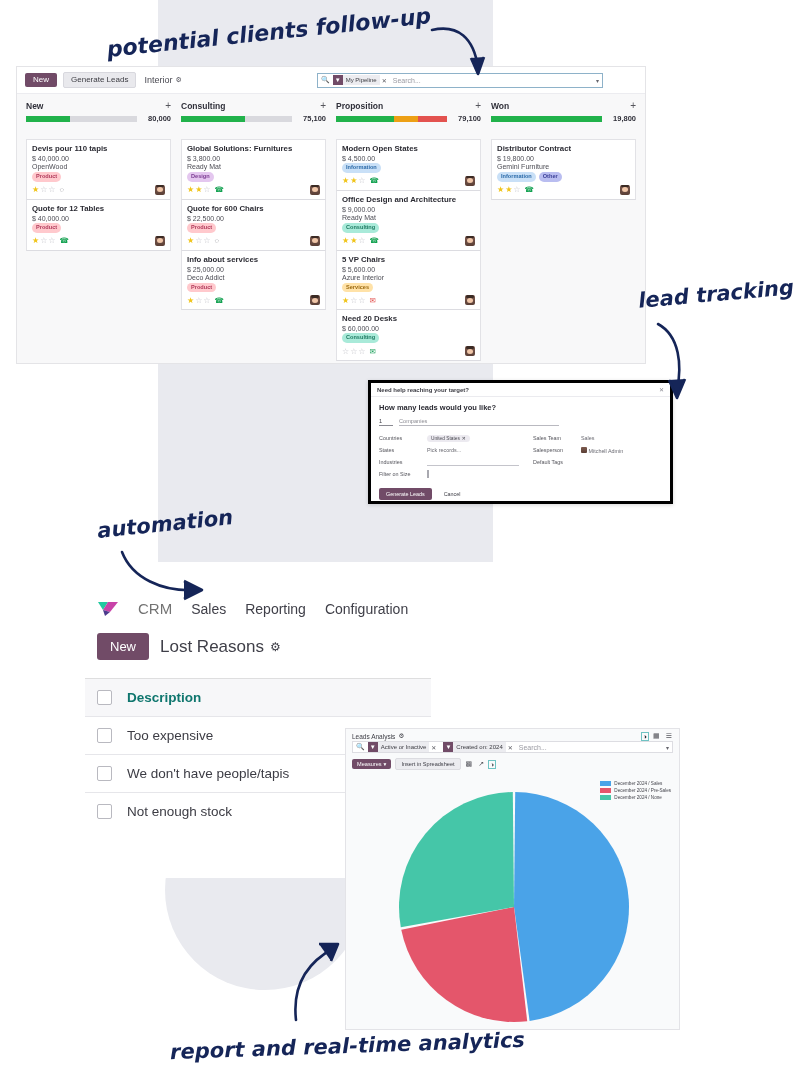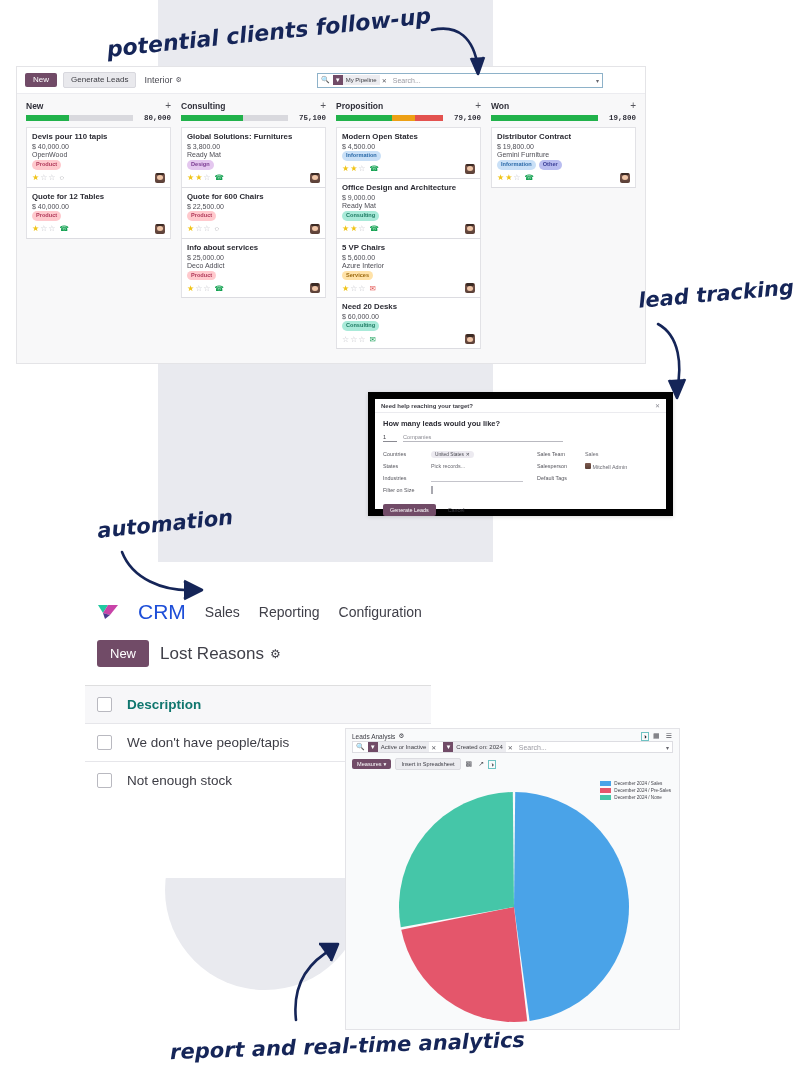--- a/index.html
+++ b/index.html
@@ -34,21 +34,21 @@
   .facet .ft{background:#ececf0;color:#3c3c42;font-size:6px;padding:0 3px;line-height:10px;}
   .facet .fx{font-size:6px;color:#55555c;margin-left:2px;}
   .sph{font-size:7px;color:#9a9aa2;margin-left:3px;}
   .caret{margin-left:auto;font-size:6px;color:#66666e;}
 
   .kb-cols{display:flex;padding:6px 4px 0 4px;gap:0;}
   .kb-col{width:155px;padding:0 5px;box-sizing:border-box;}
   .kb-col-head{display:flex;align-items:center;justify-content:space-between;padding:1px 0 3px 0;}
   .kb-col-title{font-size:8.5px;font-weight:700;color:#30303a;}
   .kb-plus{font-size:10px;color:#55555c;line-height:1;cursor:pointer;}
-  .kb-prog{display:flex;align-items:center;justify-content:space-between;gap:11px;margin-bottom:5px;font-family:Liberation Mono, monospace;}
+  .kb-prog{display:flex;align-items:center;justify-content:space-between;gap:11px;margin-bottom:16px;}
   .bar{height:6px;flex:1;display:flex;background:#d9d9de;overflow:hidden;}
   .bar span{display:block;height:6px;}
   .kb-amt{font-size:7.5px;font-weight:700;color:#30303a;}
 
   .card{background:#fff;border:1px solid #e2e2e6;border-bottom:1px solid #dcdce1;padding:4px 5px 4px 5px;}
   .card + .card{border-top:none;}
   .c-title{font-size:7.8px;font-weight:700;color:#2b2b33;margin-bottom:2px;}
   .c-amt{font-size:7px;color:#4d4d55;margin-bottom:1px;}
   .c-cust{font-size:7px;color:#4d4d55;margin-bottom:2px;}
   .tags{display:flex;gap:3px;margin-bottom:3px;}
@@ -66,22 +66,22 @@
   .act.phone{color:#12a150;}
   .act.clock{color:#6a6a72;}
   .act.mail-r{color:#e3524f;}
   .act.mail-g{color:#1aa05a;}
   .avatar{margin-left:auto;width:10px;height:10px;border-radius:2px;
     background:linear-gradient(#7d5a4f,#5a3f36);position:relative;overflow:hidden;}
   .avatar:before{content:"";position:absolute;left:2px;top:2.5px;width:6px;height:5px;border-radius:50%;background:#f0c6a8;}
   .avatar:after{content:"";position:absolute;left:1px;top:0;width:8px;height:2.5px;border-radius:2px;background:#3a2a24;}
 
   
-  #modal{position:absolute;left:368px;top:392px;width:305px;height:124px;background:#fff;
-    border:7px solid #000000;box-shadow:0 1px 4px rgba(0,0,0,.16);box-sizing:border-box;}
+  #modal{position:absolute;left:368px;top:380px;width:305px;height:124px;background:#fff;
+    border:3px solid #000000;box-shadow:0 1px 4px rgba(0,0,0,.16);box-sizing:border-box;}
   .m-head{display:flex;align-items:center;justify-content:space-between;padding:3px 6px;border-bottom:1px solid #ebebef;}
   .m-title{font-size:6px;color:#3c3c44;font-weight:600;}
   .m-x{font-size:6px;color:#8a8a92;cursor:pointer;}
   .m-body{padding:6px 8px 0 8px;}
   .m-q{font-size:7.5px;color:#2b2b33;font-weight:600;margin-bottom:6px;}
   .m-qty{display:flex;align-items:flex-end;gap:6px;margin-bottom:8px;}
   .m-qty .num{font-size:5.6px;color:#3c3c44;border-bottom:1px solid #8a8a92;width:14px;padding-bottom:1px;}
   .m-qty .unit{font-size:5.6px;color:#8a8a92;border-bottom:1px solid #b9b9c0;flex:0 0 160px;padding-bottom:1px;}
   .m-grid{display:flex;gap:14px;}
   .m-colL{flex:0 0 140px;}
@@ -94,21 +94,21 @@
   .cbox{width:5px;height:5px;border:1px solid #a9a9b0;background:#fff;}
   .m-foot{padding:6px 8px;display:flex;gap:6px;align-items:center;}
   .m-gen{background:#714b67;color:#fff;font-size:5.4px;padding:3px 7px;border:none;border-radius:2px;cursor:pointer;}
   .m-cancel{background:transparent;color:#3c3c44;font-size:5.4px;border:none;cursor:pointer;}
   .mini-av{width:6px;height:6px;border-radius:1px;background:linear-gradient(#7d5a4f,#5a3f36);display:inline-block;}
 
   
   #crm{position:absolute;left:85px;top:588px;width:346px;height:290px;background:#fff;}
   .crm-nav{display:flex;align-items:center;gap:19px;padding:12px 12px 0 12px;}
   .crm-logo{width:22px;height:16px;position:relative;flex:0 0 22px;}
-  .crm-name{font-size:21px;color:#1d4ed8;}
+  .crm-name{font-size:15px;color:#737373;}
   .crm-item{font-size:14px;color:#3f3f48;cursor:pointer;}
   .crm-title-row{display:flex;align-items:center;gap:11px;padding:16px 12px 0 12px;}
   .crm-new{background:#714b67;color:#fff;font-size:13px;padding:6px 13px;border:none;border-radius:3px;cursor:pointer;}
   .crm-h1{font-size:17px;color:#3f3f48;display:flex;align-items:center;gap:6px;}
   .crm-h1 .g{font-size:12px;}
   .lr-list{margin-top:18px;}
   .lr-row{display:flex;align-items:center;gap:15px;padding:11px 12px;border-top:1px solid #e6e6ea;}
   .lr-row.head{background:#f7f7f9;border-top:1px solid #dededf;}
   .lr-cb{width:13px;height:13px;border:1px solid #b9b9c0;border-radius:2px;background:#fff;flex:0 0 13px;cursor:pointer;}
   .lr-txt{font-size:13.5px;color:#3c3c44;}
@@ -451,20 +451,24 @@
       <span class="g">⚙</span>
     </span>
   </div>
   <div class="lr-list" id="lrlist">
       <div class="lr-row head">
     <span class="lr-cb"></span>
     <span class="lr-txt">Description</span>
   </div>
   <div class="lr-row">
     <span class="lr-cb"></span>
+    <span class="lr-txt">Too expensive</span>
+  </div>
+  <div class="lr-row">
+    <span class="lr-cb"></span>
     <span class="lr-txt">We don't have people/tapis</span>
   </div>
   <div class="lr-row">
     <span class="lr-cb"></span>
     <span class="lr-txt">Not enough stock</span>
   </div>
     </div>
 </div>
 
 <div id="pie">

